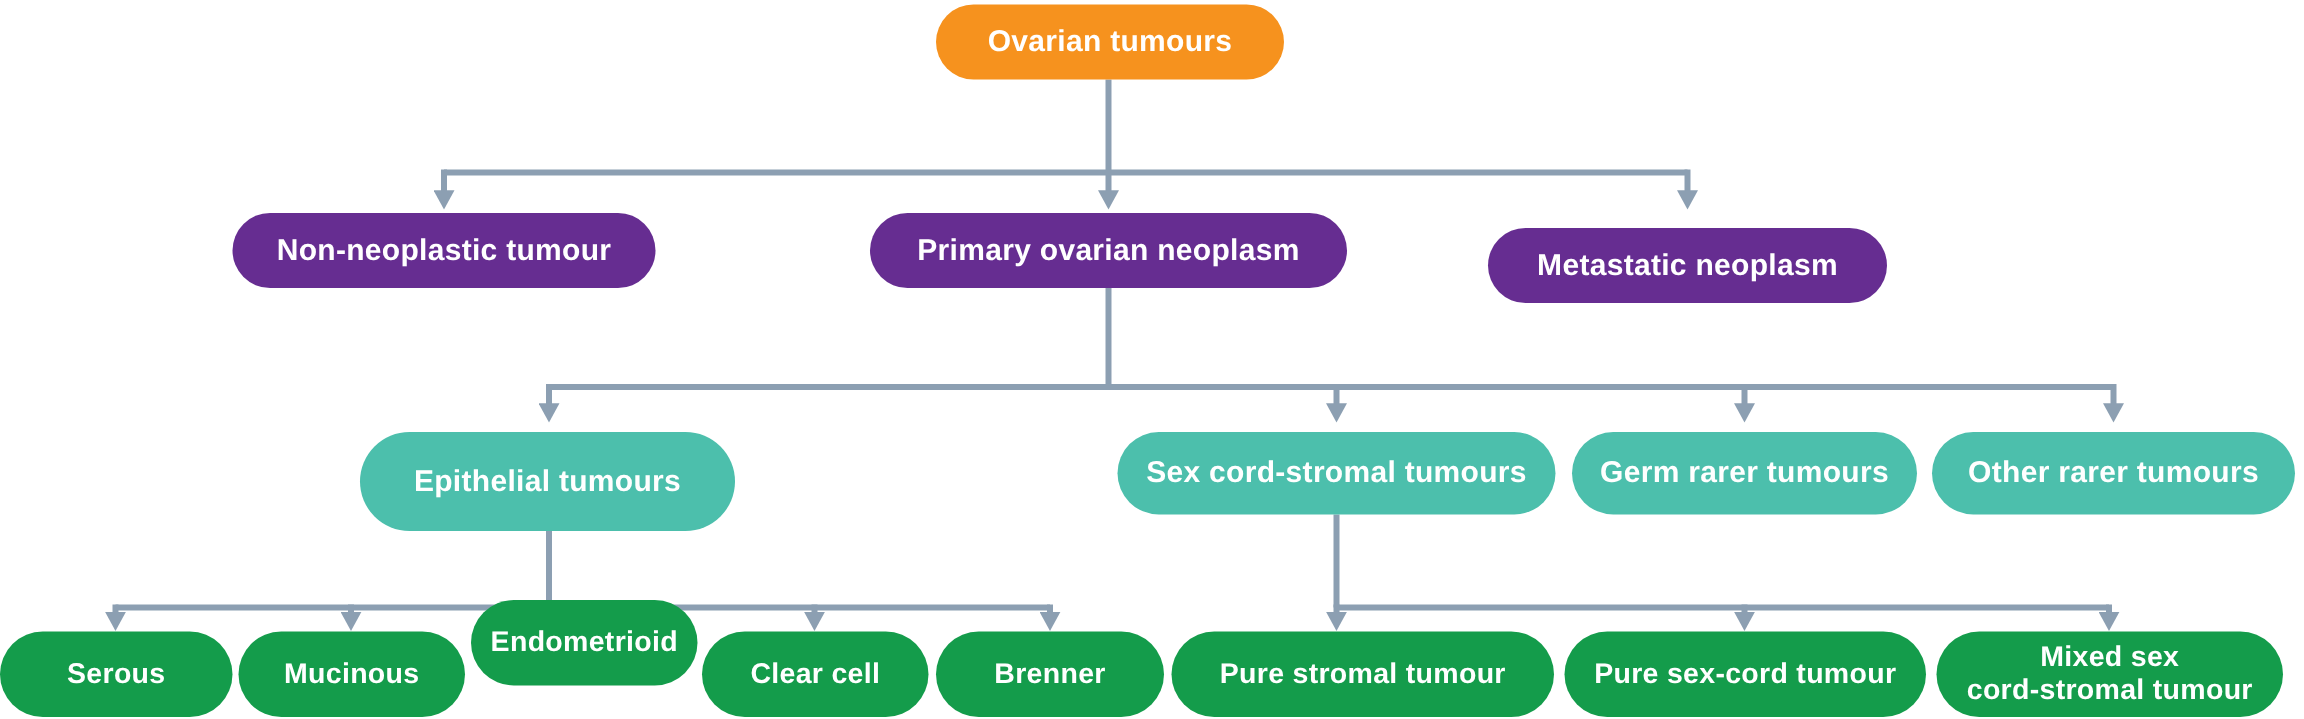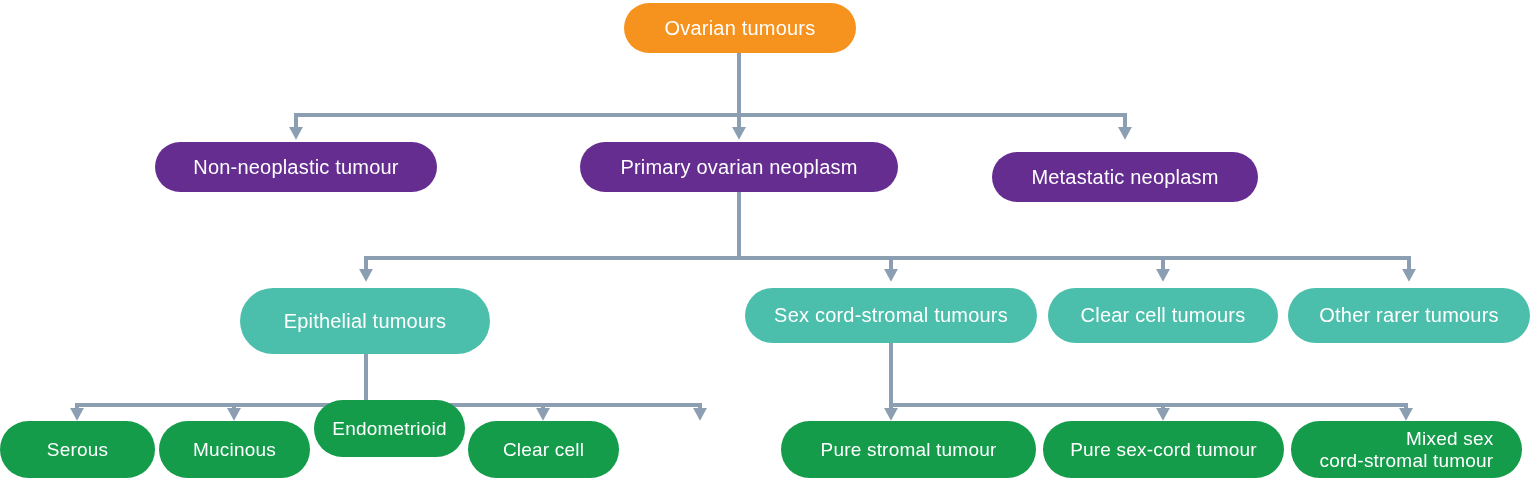--- a/index.html
+++ b/index.html
@@ -24,23 +24,23 @@
   }
   svg.connectors path.stub { stroke-linecap: square; }
   svg.connectors marker path { fill: var(--connector); stroke: none; }
 
   .node {
     position: absolute;
     z-index: 2;
     display: flex;
     align-items: center;
     justify-content: center;
-    text-align: right;
+    text-align: center;
     color: var(--text);
-    font-weight: 400;
+    font-weight: 700;
     border-radius: 999px;
     white-space: pre-line;
     letter-spacing: 0.2px;
     line-height: 1.12;
   }
   .lvl-root { background: var(--root);   font-size: 20px; }
   .lvl1     { background: var(--level1); font-size: 20px; }
   .lvl2     { background: var(--level2); font-size: 20px; }
   .lvl3     { background: var(--level3); font-size: 19px; }
 
@@ -112,25 +112,26 @@
   </svg>
 
   <div id="n-root" class="node lvl-root">Ovarian tumours</div>
 
   <div id="n-l1-0" class="node lvl1">Non-neoplastic tumour</div>
   <div id="n-l1-1" class="node lvl1">Primary ovarian neoplasm</div>
   <div id="n-l1-2" class="node lvl1">Metastatic neoplasm</div>
 
   <div id="n-l2-0" class="node lvl2">Epithelial tumours</div>
   <div id="n-l2-1" class="node lvl2">Sex cord-stromal tumours</div>
-  <div id="n-l2-2" class="node lvl2">Clear cell tumours</div>
+  <div id="n-l2-2" class="node lvl2">Germ rarer tumours</div>
   <div id="n-l2-3" class="node lvl2">Other rarer tumours</div>
 
   <div id="n-l3-0" class="node lvl3">Serous</div>
   <div id="n-l3-1" class="node lvl3">Mucinous</div>
   <div id="n-l3-2" class="node lvl3">Endometrioid</div>
   <div id="n-l3-3" class="node lvl3">Clear cell</div>
+  <div id="n-l3-4" class="node lvl3">Brenner</div>
   <div id="n-l3-5" class="node lvl3">Pure stromal tumour</div>
   <div id="n-l3-6" class="node lvl3">Pure sex-cord tumour</div>
   <div id="n-l3-7" class="node lvl3">Mixed sex
 cord-stromal tumour</div>
 
 </div>
 
 </body></html>

